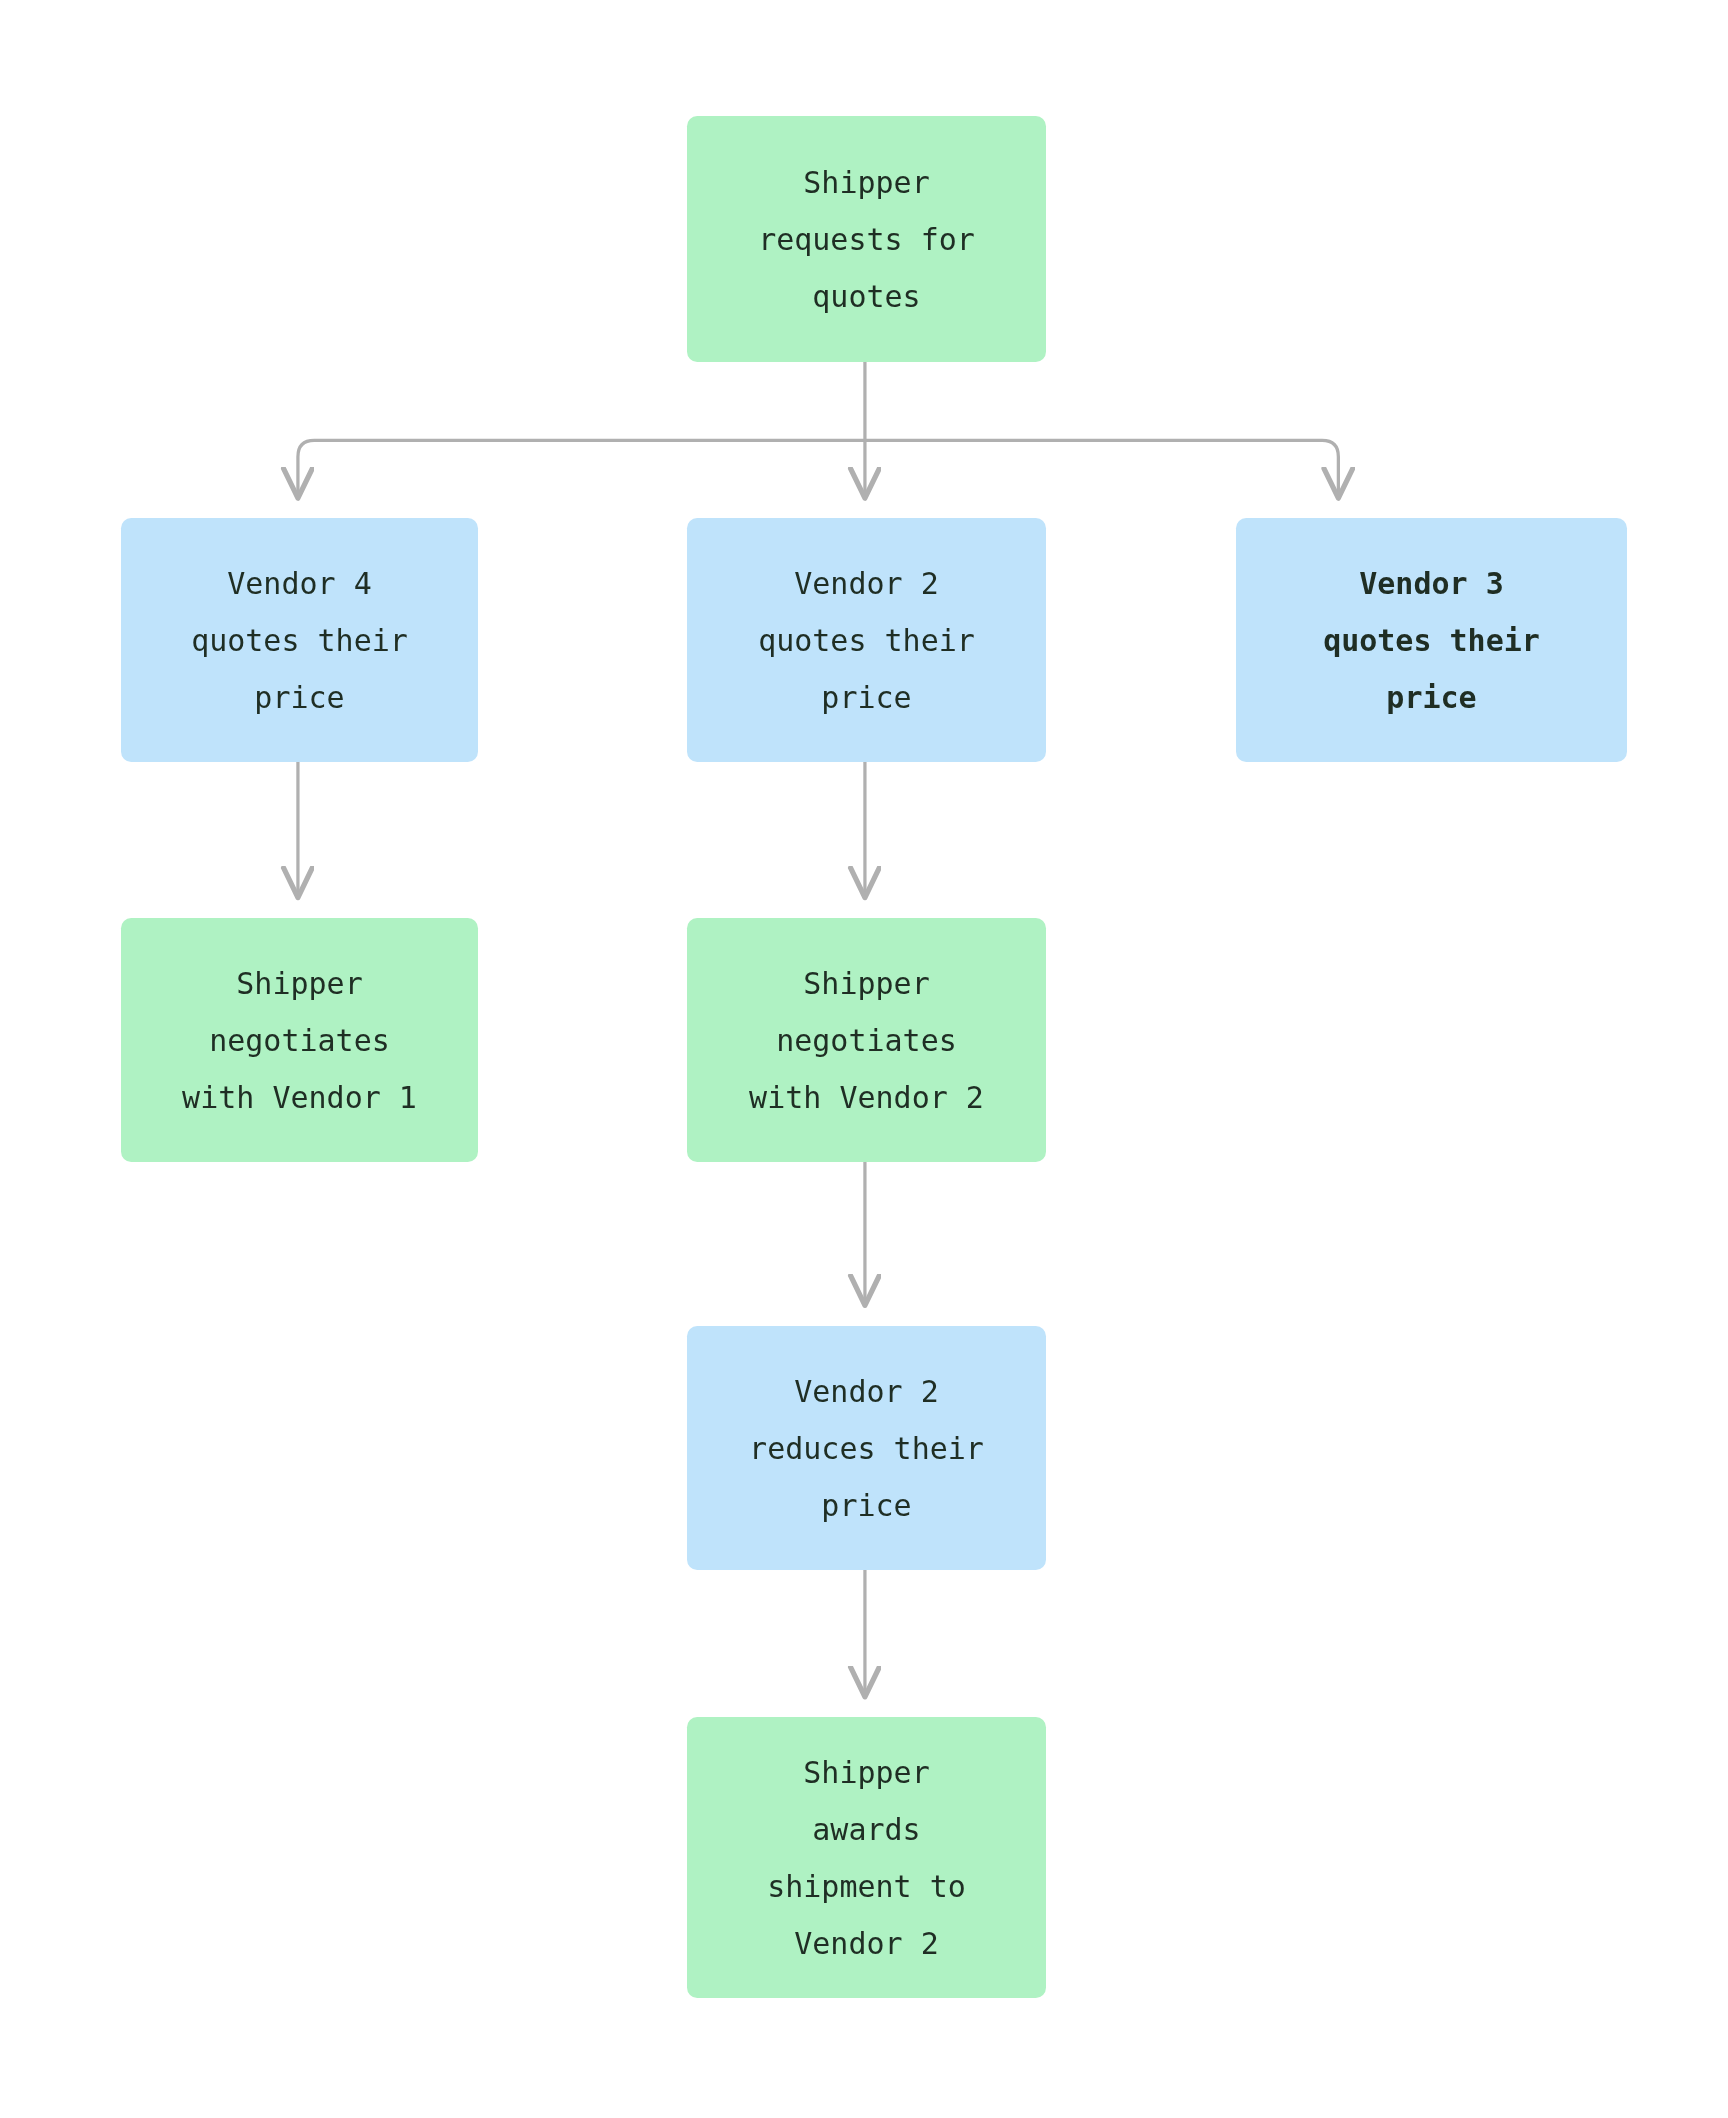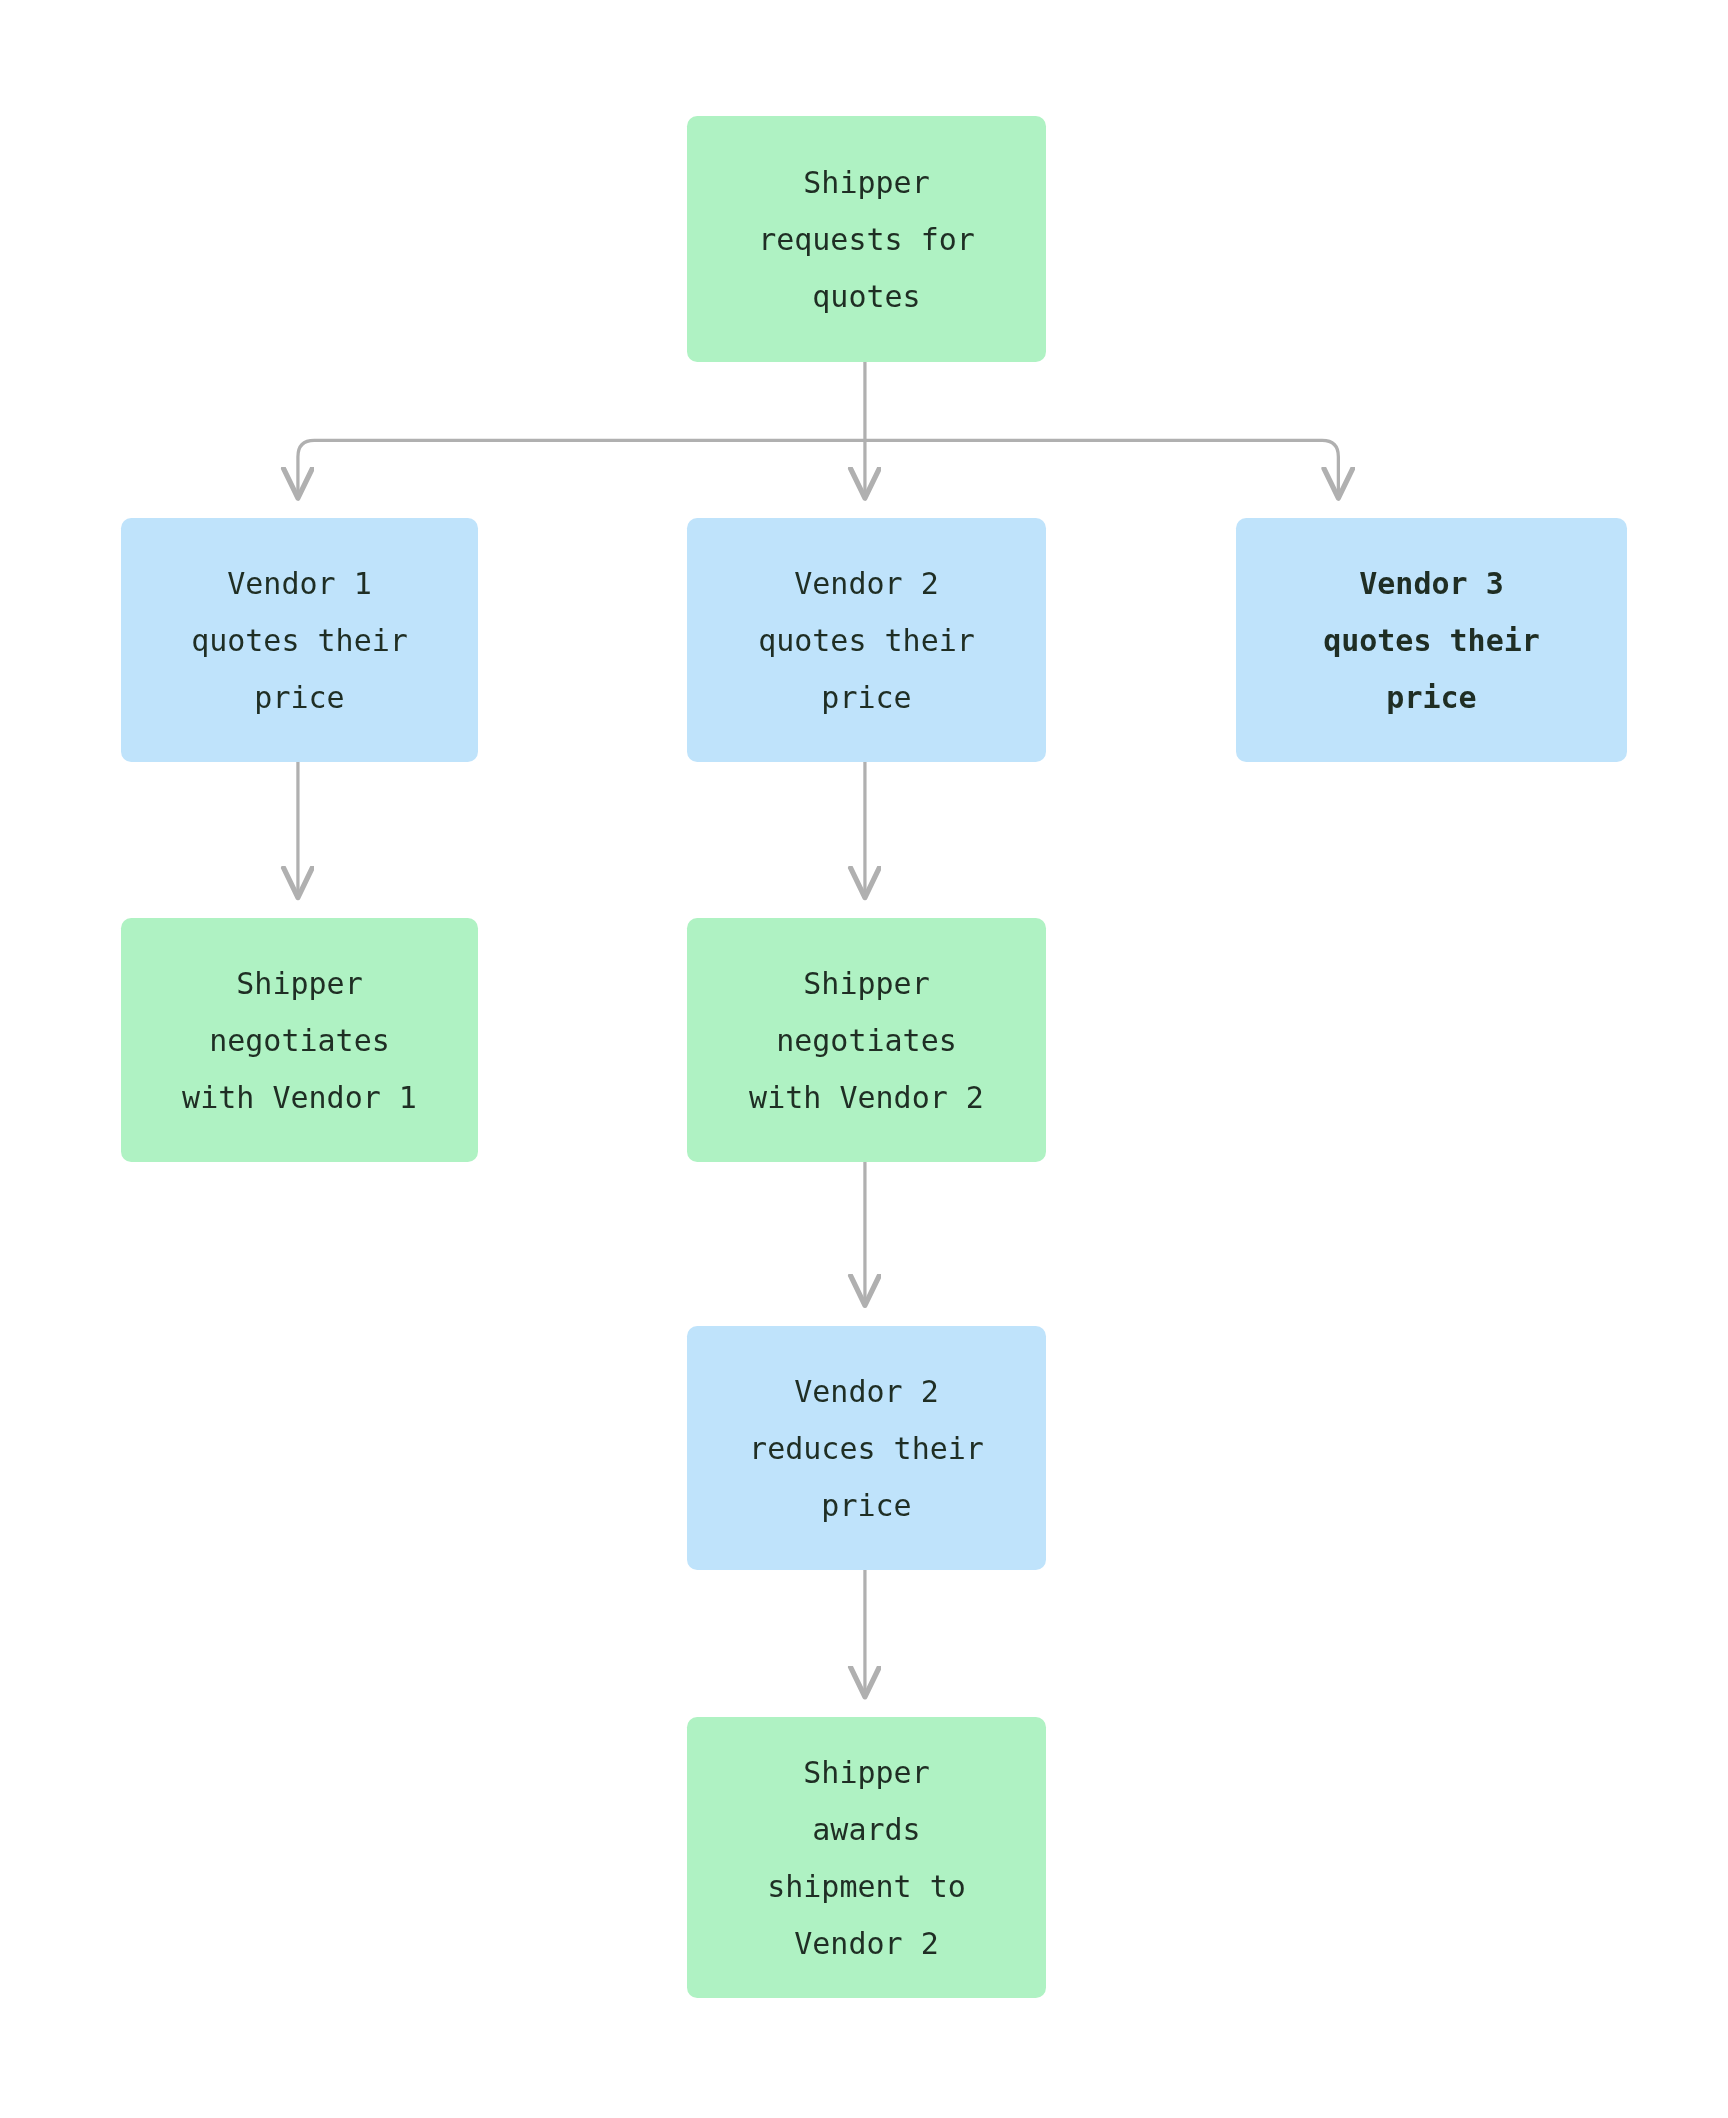--- a/index.html
+++ b/index.html
@@ -88,21 +88,21 @@
     </g>
   </svg>
 
   <div class="node node-green" id="node-shipper-request">
     <span class="node-label">Shipper
 requests for
 quotes</span>
   </div>
 
   <div class="node node-blue" id="node-vendor1-quote">
-    <span class="node-label">Vendor 1
+    <span class="node-label">Vendor 4
 quotes their
 price</span>
   </div>
 
   <div class="node node-blue" id="node-vendor2-quote">
     <span class="node-label">Vendor 2
 quotes their
 price</span>
   </div>
 

